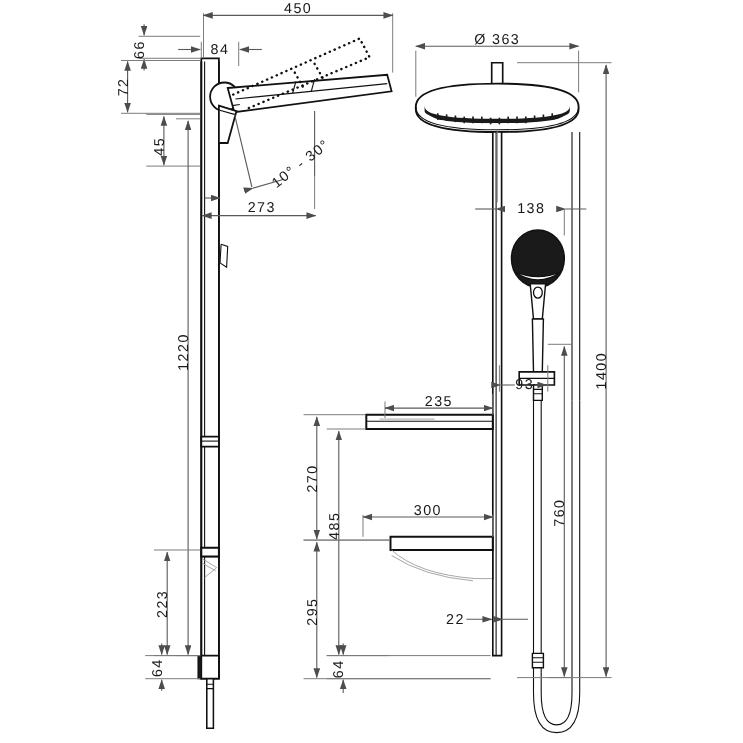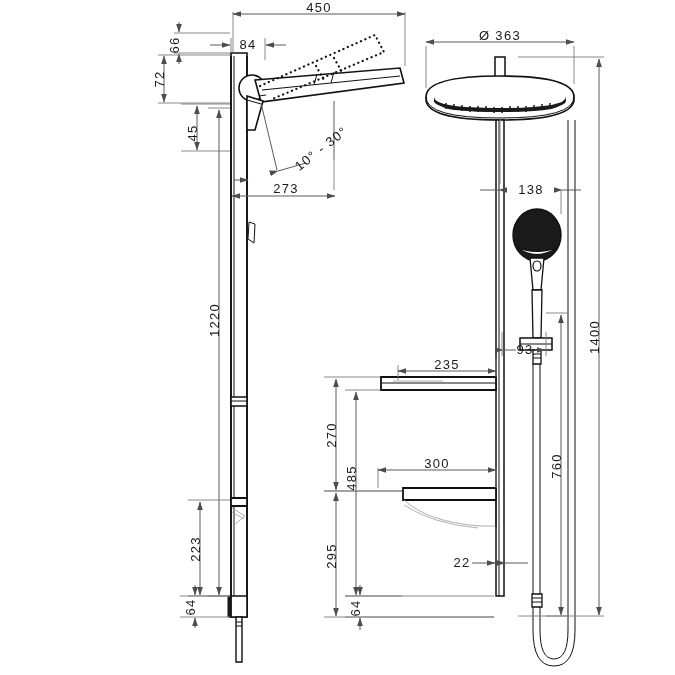--- a/index.html
+++ b/index.html
@@ -1,18 +1,18 @@
 <!DOCTYPE html>
 <html><head>
 <meta charset="utf-8">
 <style>
   html,body{margin:0;padding:0;background:#ffffff;}
   body{width:675px;height:675px;overflow:hidden;
        font-family:"Liberation Sans", sans-serif;}
-  #sheet{position:relative;width:575px;height:675px;background:#ffffff;padding-left:48px;}
+  #sheet{position:relative;width:575px;height:675px;background:#ffffff;}
   svg{display:block;}
   .dimtext{font-family:"Liberation Sans", sans-serif;font-size:13px;
            fill:#1a1a1a;letter-spacing:1.3px;}
   .dimtext-v{font-family:"Liberation Sans", sans-serif;font-size:13px;
            fill:#1a1a1a;letter-spacing:1.3px;}
   .dimline{stroke:#5a5a5a;stroke-width:1;fill:none;}
   .extline{stroke:#7a7a7a;stroke-width:0.9;fill:none;}
   .part{stroke:#111111;fill:#ffffff;}
   .partthin{stroke:#111111;stroke-width:1;fill:none;}
   .partfill{fill:#1a1a1a;stroke:#111111;}

